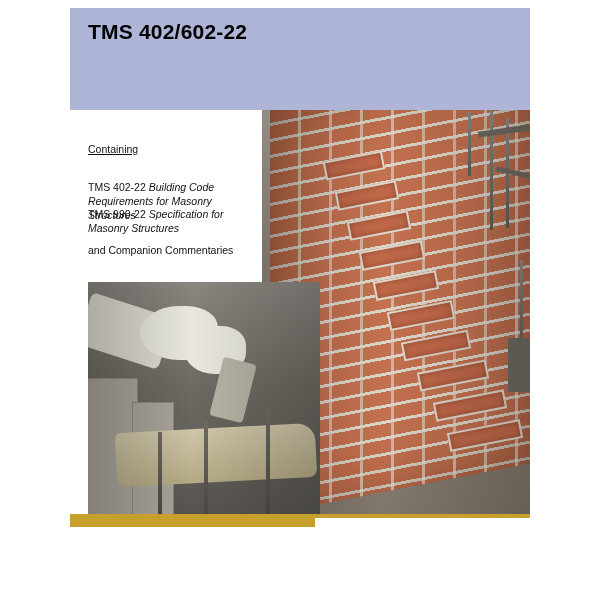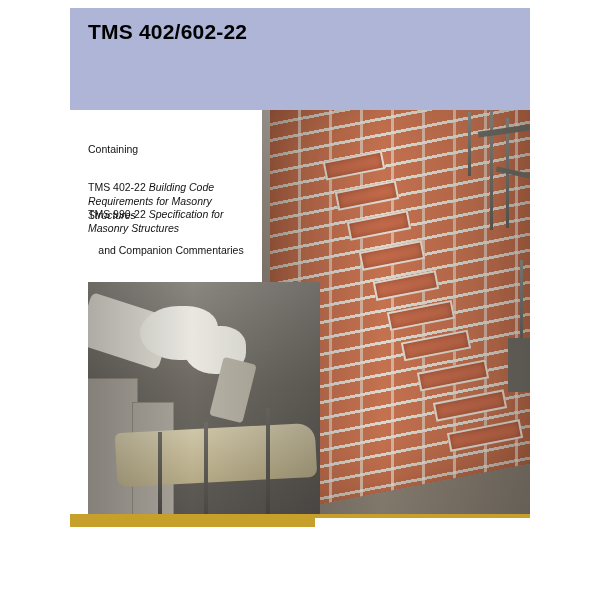--- a/index.html
+++ b/index.html
@@ -61,32 +61,33 @@
     width: 192px;
     height: 172px;
     background: #ffffff;
   }
   .containing {
     position: absolute;
     left: 18px;
     top: 33px;
     font-size: 10.5px;
     color: #111111;
+    text-decoration: underline;
   }
   .entry {
     position: absolute;
     left: 18px;
     width: 166px;
     font-size: 10.5px;
     color: #111111;
     line-height: 14px;
   }
   .entry-1 { top: 62px; margin-top: 8px; }
   .entry-2 { top: 97px; }
-  .entry-3 { top: 133px; text-align: center; }
+  .entry-3 { top: 133px; }
   .ital { font-style: italic; }
 
   
   .photo-brick {
     position: absolute;
     left: 192px;
     top: 102px;
     width: 268px;
     height: 404px;
     overflow: hidden;

